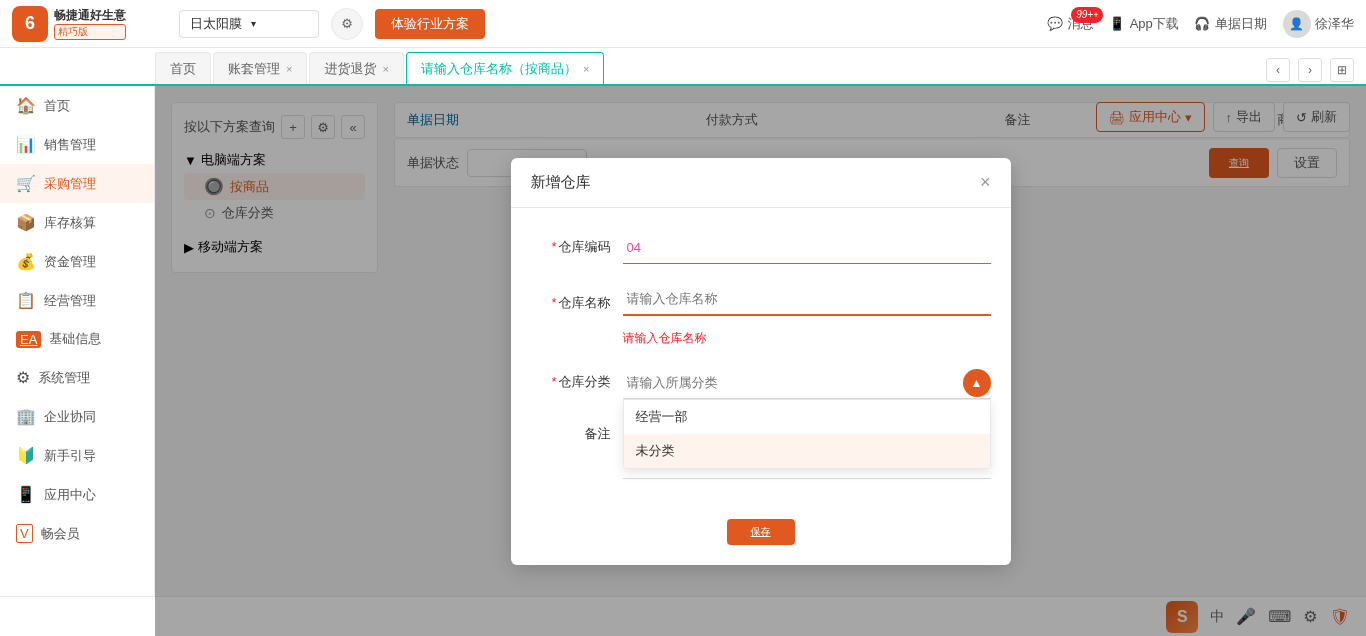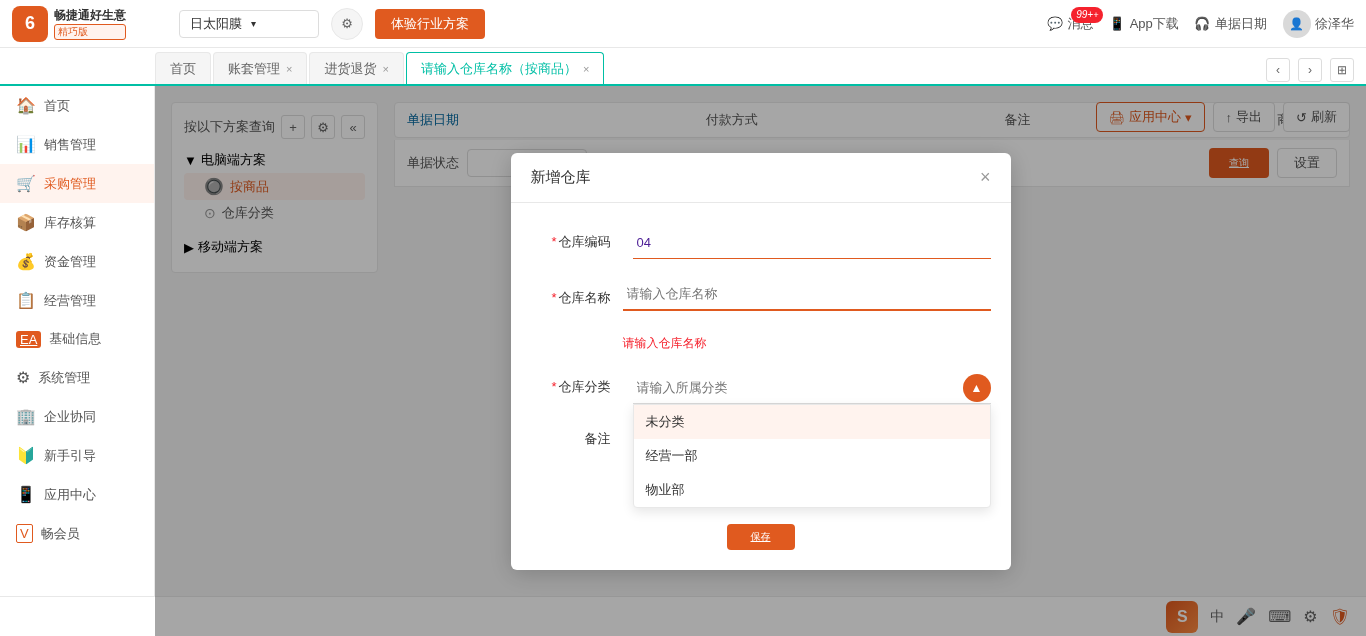--- a/index.html
+++ b/index.html
@@ -197,33 +197,33 @@
     .modal-header {
       display: flex; align-items: center; justify-content: space-between;
       padding: 14px 20px;
       border-bottom: 1px solid #e8e8e8;
     }
     .modal-title { font-size: 15px; font-weight: normal; color: #333; text-align: center; }
     .modal-close { cursor: pointer; color: #999; font-size: 18px; }
     .modal-body { padding: 24px 20px 20px; }
     .form-row {
       display: flex; align-items: flex-start;
-      margin-bottom: 20px; gap: 22px; position: relative;
+      margin-bottom: 20px; gap: 12px; position: relative;
     }
     .form-label {
       width: 80px; text-align: right; color: #333; font-size: 13px;
       padding-top: 6px; flex-shrink: 0;
     }
     .form-label.required::before {
       content: '*'; color: #f5222d; margin-right: 2px;
     }
     .form-input {
       flex: 1; height: 32px;
       border: none; border-bottom: 1px solid #d9d9d9;
-      outline: none; font-size: 13px; color: #4c1d95; padding: 0 4px;
+      outline: none; font-size: 13px; color: #ec4899; padding: 0 4px;
     }
     .form-input.error { border-bottom-color: #f5222d; }
     .form-select-wrap {
       flex: 1; position: relative;
     }
     .form-select-input {
       width: 100%; height: 32px;
       border: none; border-bottom: 1px solid #d9d9d9;
       outline: none; font-size: 13px; color: #999; padding: 0 4px;
       background: transparent;
@@ -530,23 +530,22 @@
             </div>
           </div>
 
           <div class="form-row">
             <label class="form-label required">仓库分类</label>
             <div class="form-select-wrap">
               <input class="form-select-input" type="text" placeholder="请输入所属分类" style="">
               <div class="form-select-arrow">▲</div>
               
               <div class="dropdown-list">
+                <div class="dropdown-item">经营一部</div>
                 <div class="dropdown-item highlighted">未分类</div>
-                <div class="dropdown-item">经营一部</div>
-                <div class="dropdown-item">物业部</div>
               </div>
             </div>
           </div>
 
           <div class="form-row">
             <label class="form-label">备注</label>
             <textarea class="form-textarea" style=""></textarea>
           </div>
 
         </div>

